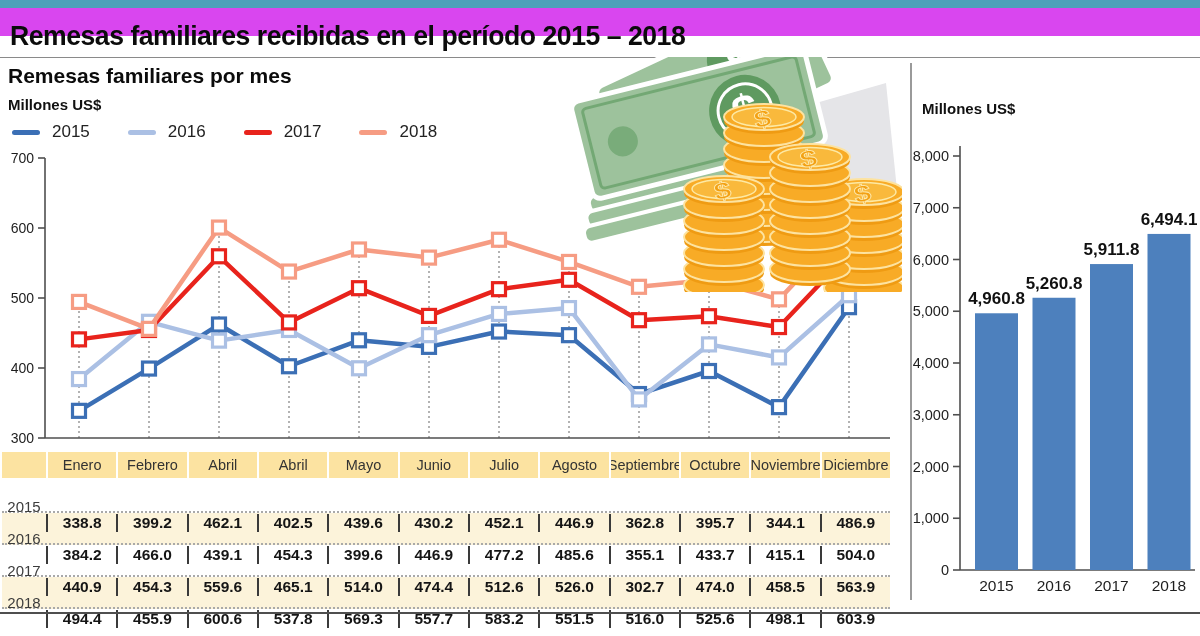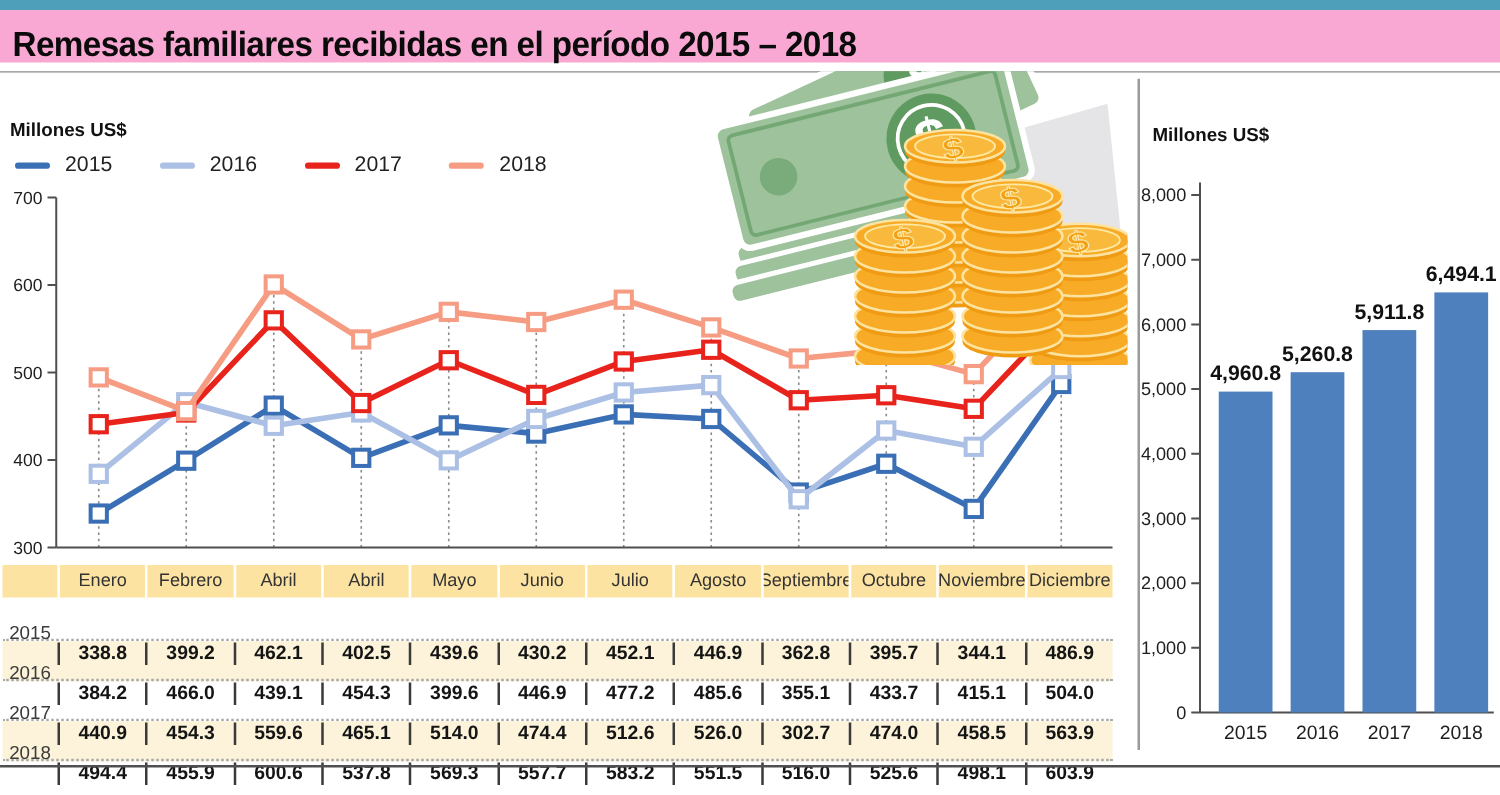--- a/index.html
+++ b/index.html
@@ -1,21 +1,21 @@
 <!DOCTYPE html>
 <html><head>
 <meta charset="utf-8">
 <style>
   html,body{margin:0;padding:0;background:#ffffff;}
   .canvas{
     position:relative;width:1200px;height:636px;overflow:hidden;
     font-family:"Liberation Sans", sans-serif;background:#fff;
   }
   .topbar{position:absolute;left:0;top:0;width:1200px;height:8px;background:#4ea0ba;}
-  .titleband{position:absolute;left:0;top:8px;width:1200px;height:42px;background:#f9a8d4;}
+  .titleband{position:absolute;left:0;top:8px;width:1200px;height:28px;background:#d946ef;}
   .maintitle{
     position:absolute;left:10px;top:12px;margin:0;font-size:28px;font-weight:bold;color:#0b0b0b;
     letter-spacing:-0.5px;transform:scaleX(0.95);transform-origin:left center;white-space:nowrap;
   }
   .hdivider{position:absolute;left:0;top:57px;width:1200px;height:0;border-top:1px solid #8a8a8a;}
   .vdivider{position:absolute;left:910px;top:63px;width:0;height:537px;border-left:2px solid #9a9a9a;}
   .panel-title{position:absolute;margin:0;font-size:21px;font-weight:bold;color:#0b0b0b;white-space:nowrap;}
   .unit-label{position:absolute;margin:0;font-size:15px;font-weight:bold;color:#111;white-space:nowrap;}
   .legend{position:absolute;left:12px;top:122px;display:flex;gap:38px;align-items:center;}
   .legend-item{display:flex;align-items:center;gap:12px;}
@@ -45,20 +45,21 @@
 <div class="canvas">
 
   <div class="topbar"></div>
 
   <div class="titleband">
     <h1 class="maintitle">Remesas familiares recibidas en el período 2015 – 2018</h1>
   </div>
 
   <div class="hdivider"></div>
 
+  <h2 class="panel-title" style="left:8px;top:64px;">Remesas familiares por mes</h2>
   <p class="unit-label" style="left:8px;top:96px;">Millones US$</p>
 
   <div class="legend">
     <div class="legend-item">
       <span class="legend-swatch" style="background: rgb(59, 111, 181);"></span>
       <span class="legend-label">2015</span>
     </div>
     <div class="legend-item">
       <span class="legend-swatch" style="background: rgb(171, 192, 228);"></span>
       <span class="legend-label">2016</span>

